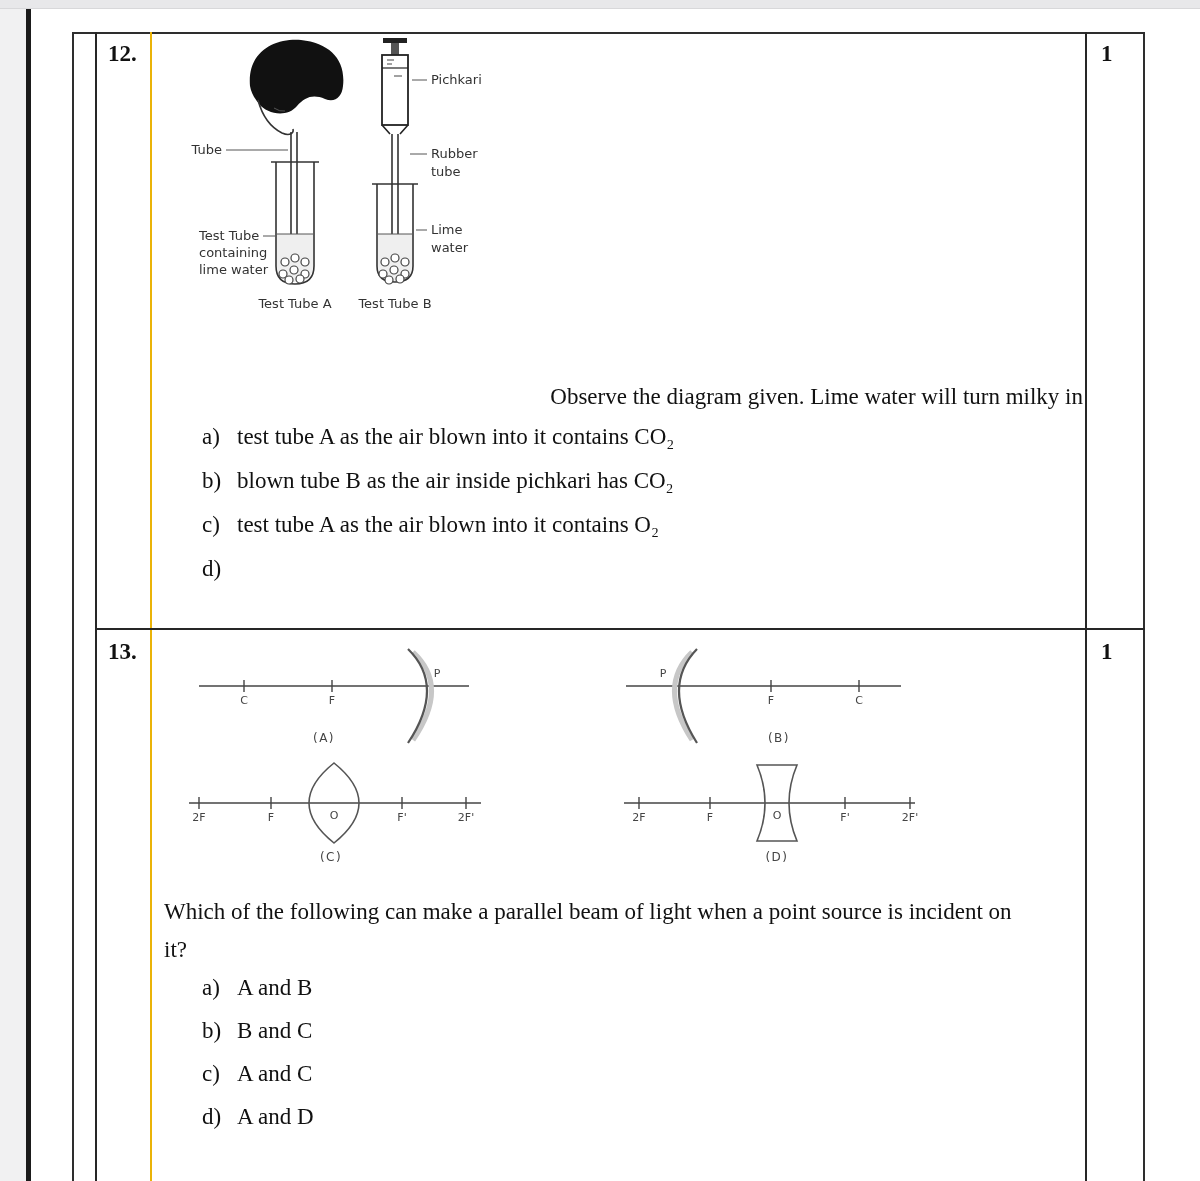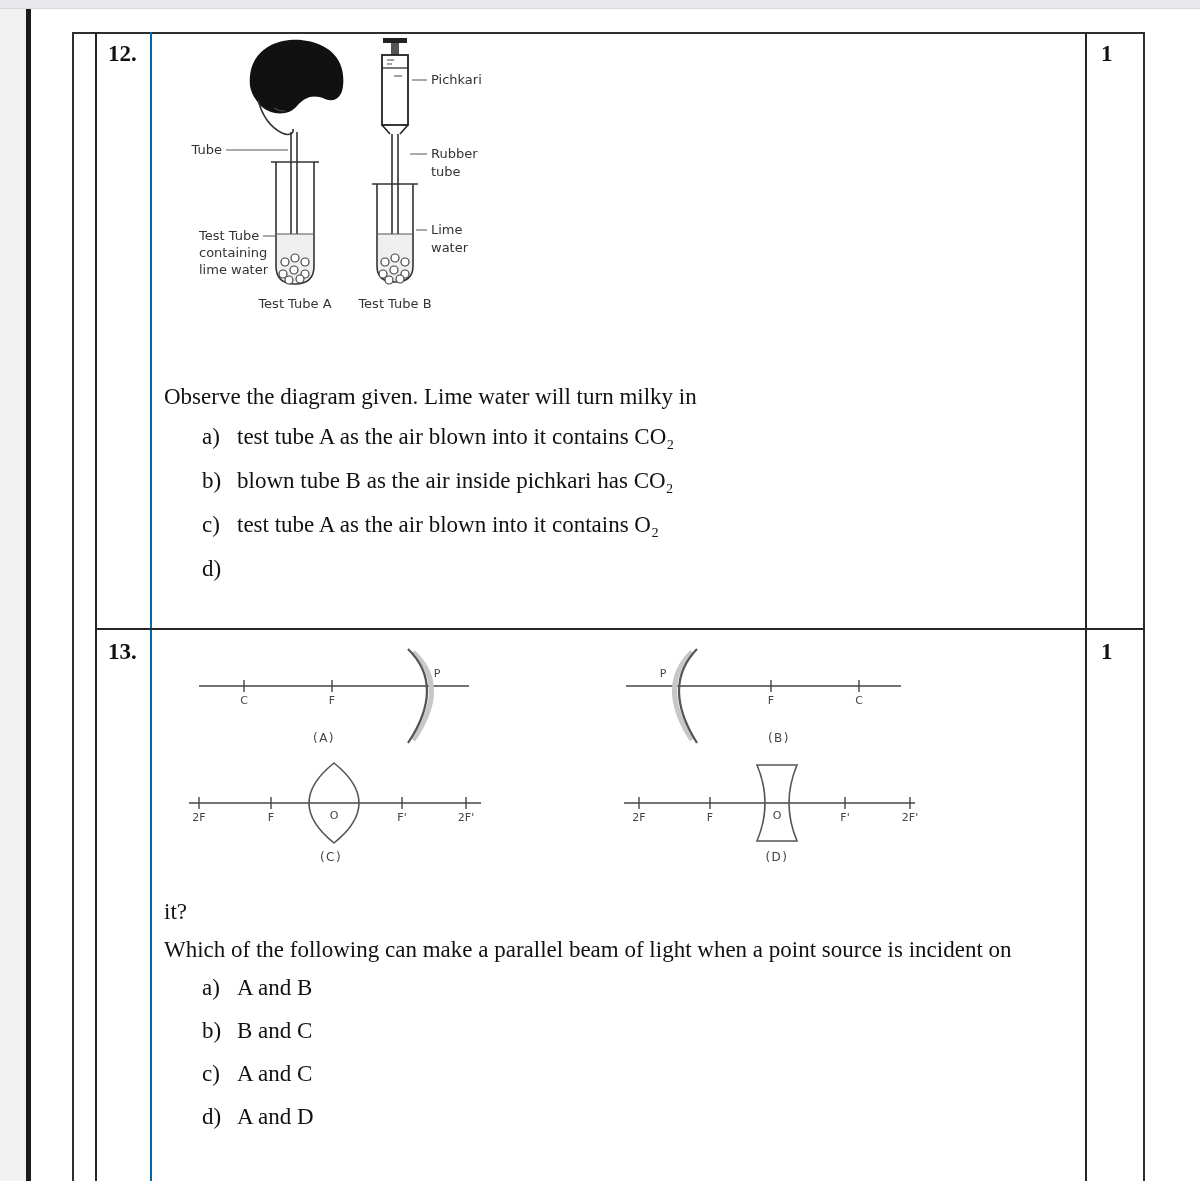--- a/index.html
+++ b/index.html
@@ -17,25 +17,25 @@
   .scan-edge { position:absolute; top:0; left:26px; width:5px; height:1181px; background:#1b1b1b; z-index:4; }
 
   
   .frame { position:absolute; left:72px; top:32px; width:1073px; height:1200px; border:2px solid #2e2e2e; }
 
   
   .qtable { position:absolute; left:95px; top:32px; width:1050px; height:1200px; border-left:2px solid #262626; }
   .qrow { position:relative; width:100%; }
   .qrow.r1 { height:598px; border-bottom:2px solid #262626; }
   .qrow.r2 { height:600px; }
-  .cell-num { position:absolute; left:0; top:0; width:55px; height:100%; border-right:2px solid #0369a1; font-weight:bold; font-size:23px; padding:9px 0 0 11px; }
+  .cell-num { position:absolute; left:0; top:0; width:55px; height:100%; border-right:2px solid #eab308; font-weight:bold; font-size:23px; padding:9px 0 0 11px; }
   .cell-marks { position:absolute; right:0; top:0; width:60px; height:100%; border-left:2px solid #262626; font-weight:bold; font-size:23px; padding:9px 0 0 14px; }
   .cell-content { margin-left:57px; margin-right:62px; height:100%; overflow:hidden; }
 
-  .prompt { font-size:23px; line-height:32px; margin:41px 0 0 10px; }
+  .prompt { font-size:23px; line-height:32px; margin:41px 0 0 10px;text-align:right; }
   .prompt13 { font-size:23px; line-height:38px; margin:27px 0 0 10px; }
   .options { margin-top:11px; }
   .options13 { margin-top:6px; }
   .option { display:flex; align-items:baseline; font-size:23px; height:44px; padding-left:48px; }
   .options13 .option { height:43px; }
   .opt-label { width:35px; flex:0 0 35px; }
 
   .diagram12 { margin:4px 0 0 10px; }
   .optics-grid { display:grid; grid-template-columns:300px 300px; column-gap:135px; row-gap:12px; margin:14px 0 0 30px; }
 
@@ -216,22 +216,22 @@
           <text class="small" x="91" y="60" text-anchor="middle">F</text>
           <text class="small" x="158" y="58" text-anchor="middle">O</text>
           <text class="small" x="226" y="60" text-anchor="middle">F'</text>
           <text class="small" x="291" y="60" text-anchor="middle">2F'</text>
           <text class="cap" x="158" y="100" text-anchor="middle">(D)</text>
         </svg>
 
       </div>
 
       <p class="prompt13">
+        <span style="display:block;">Which of the following can make a parallel beam of light when a point source is incident on</span>
         <span style="display:block;">it?</span>
-        <span style="display:block;">Which of the following can make a parallel beam of light when a point source is incident on</span>
       </p>
 
       <div class="options options13">
         <div class="option">
           <span class="opt-label">a)</span>
           <span class="opt-text">A and B</span>
         </div>
         <div class="option">
           <span class="opt-label">b)</span>
           <span class="opt-text">B and C</span>

